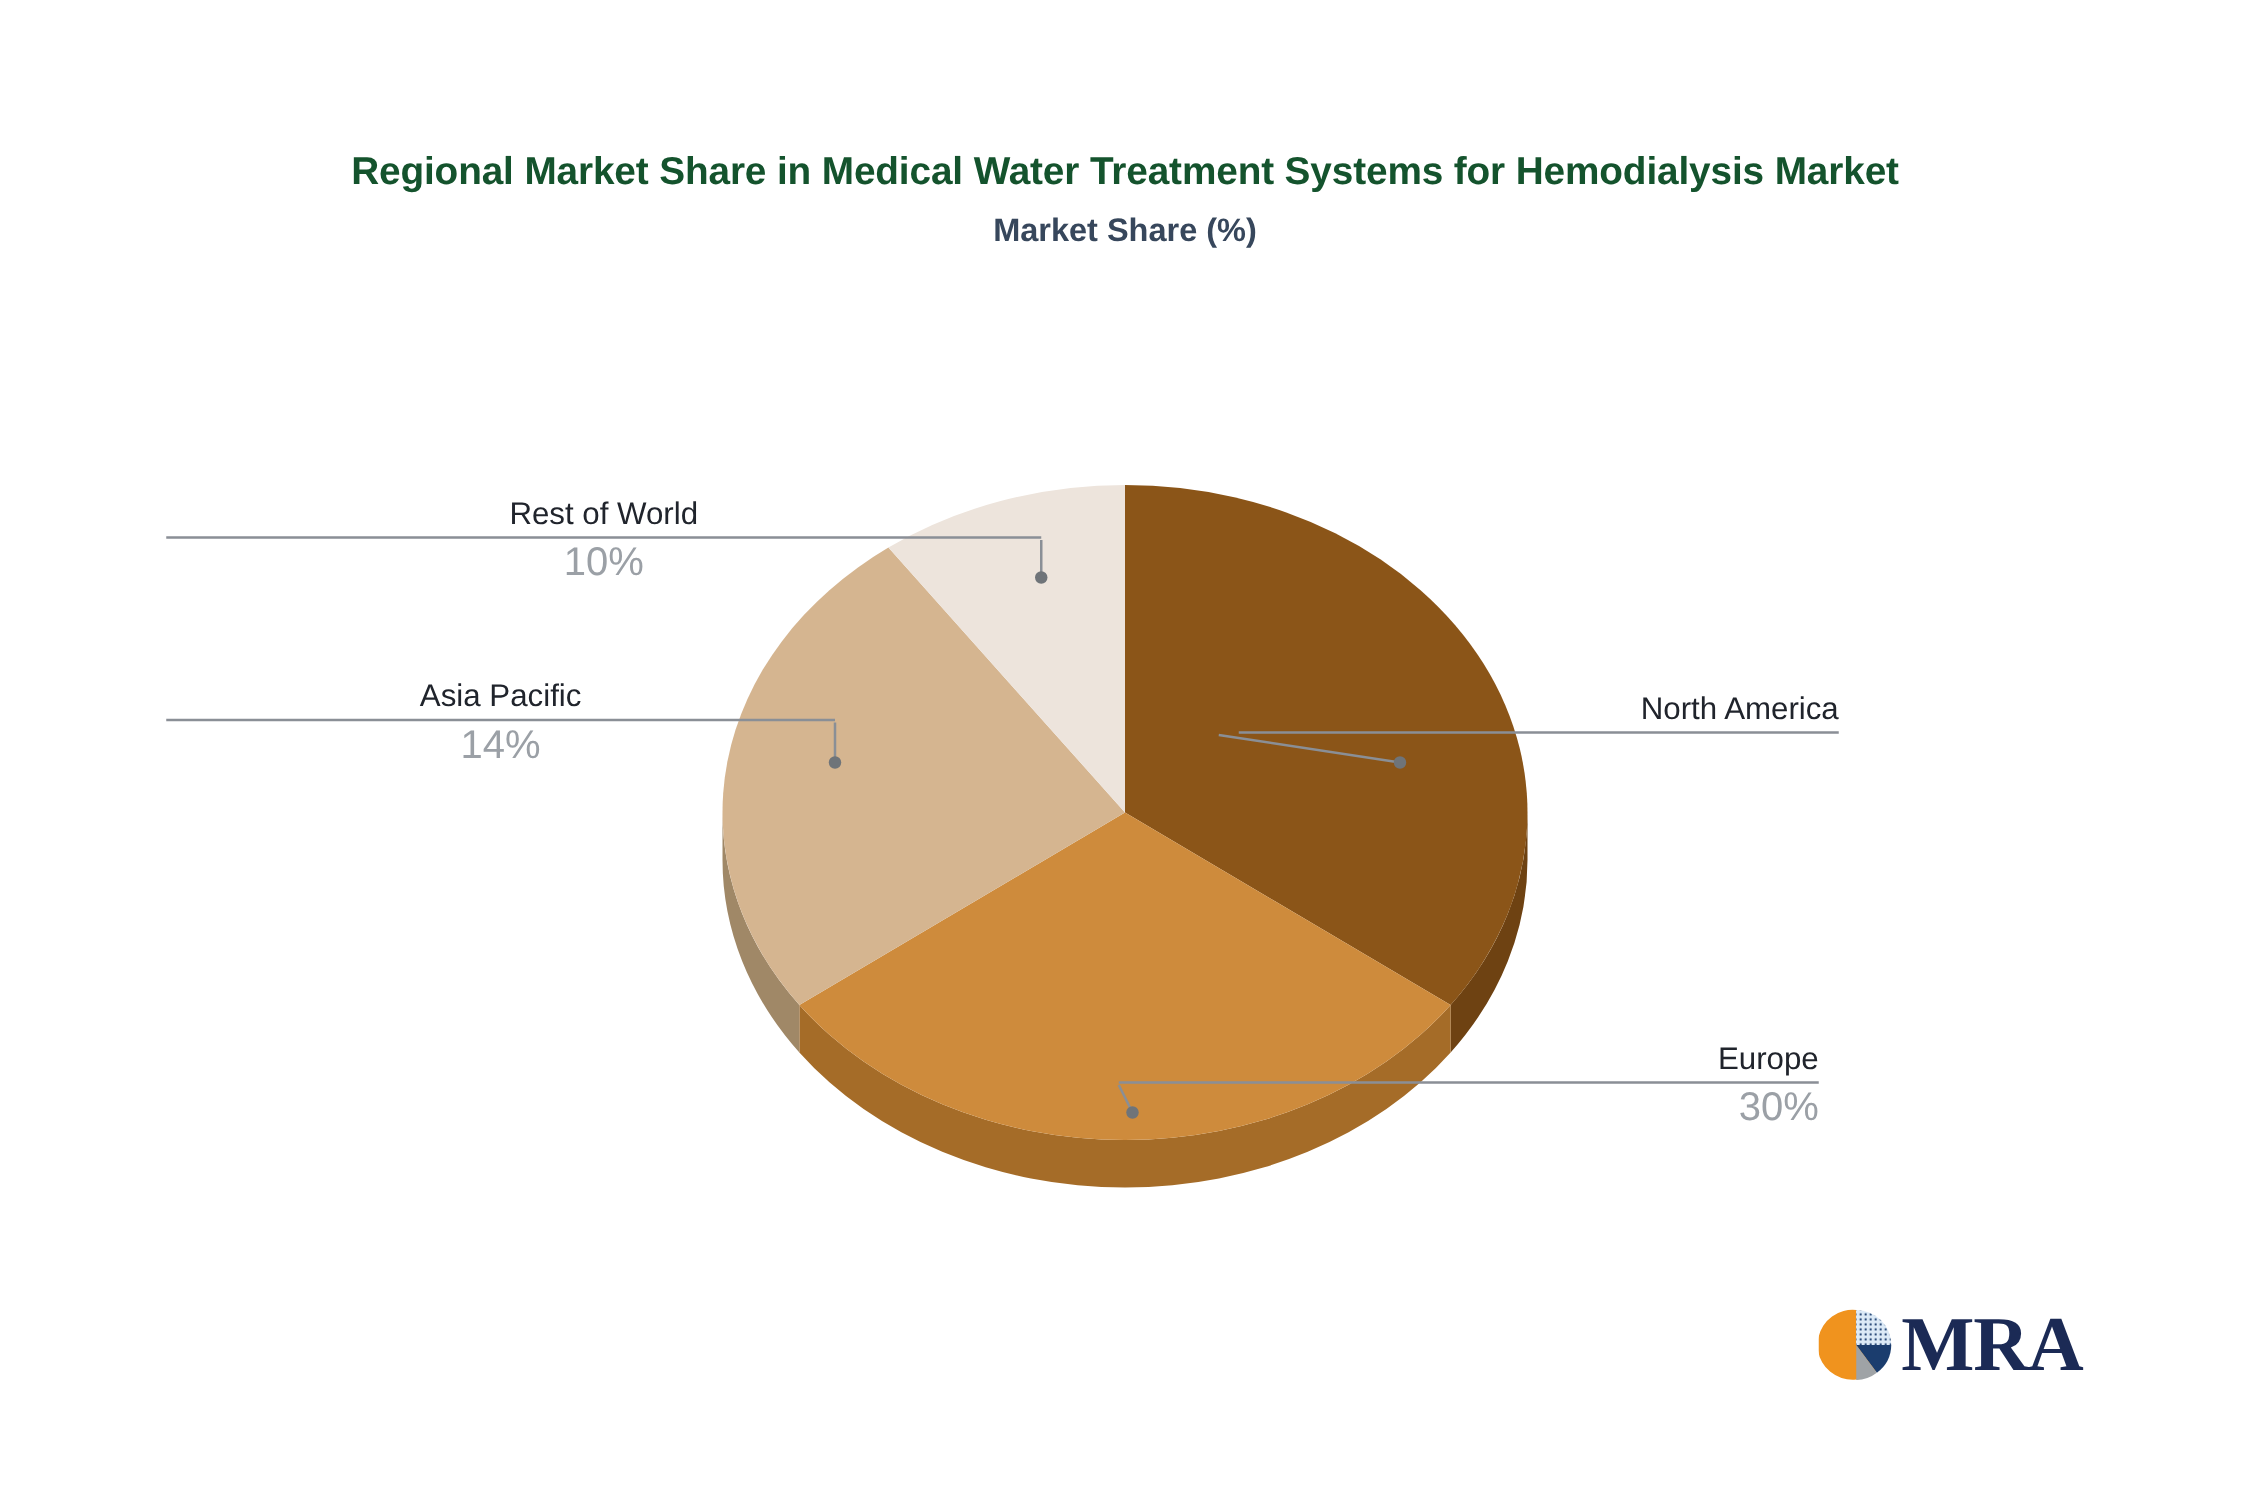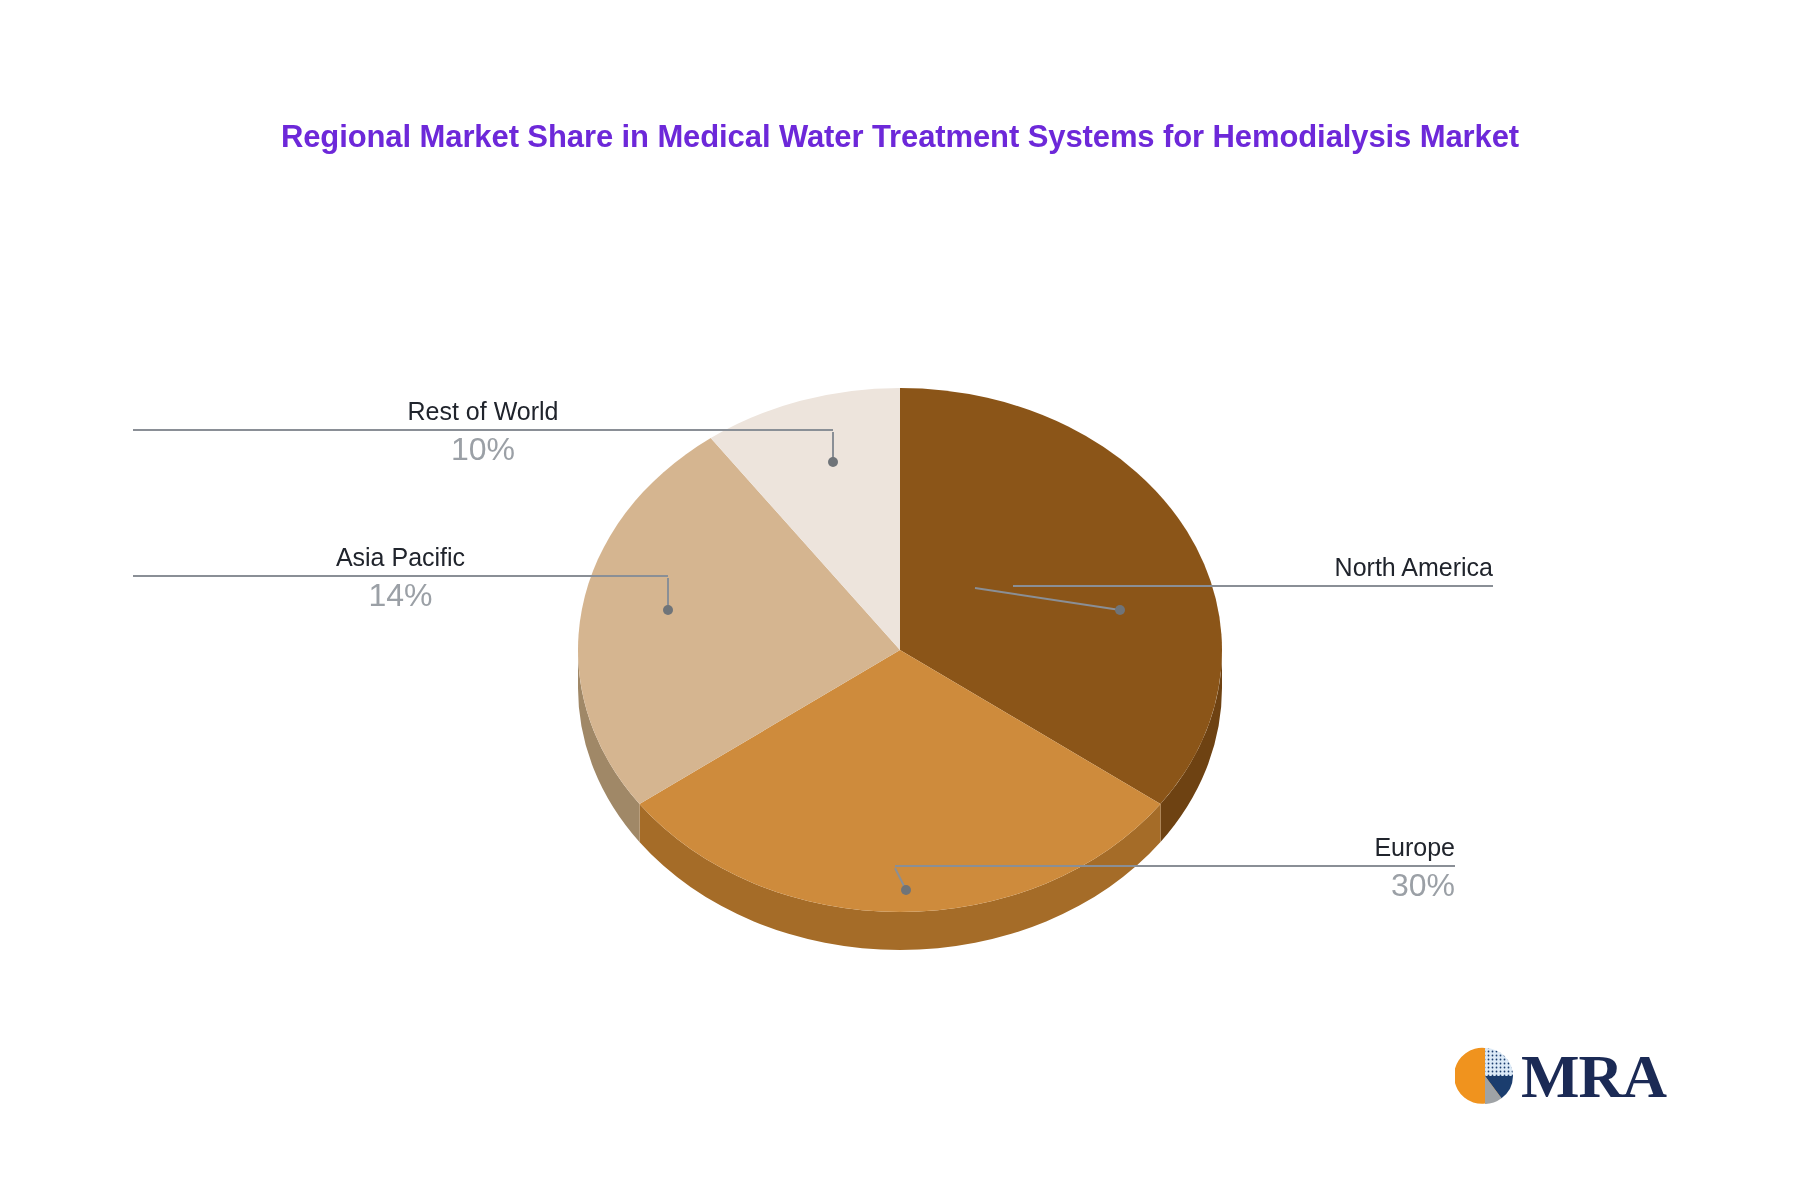--- a/index.html
+++ b/index.html
@@ -25,21 +25,21 @@
   .title-block {
     position: absolute;
     left: 0;
     top: 118px;
     width: 1800px;
     text-align: center;
   }
   .chart-title {
     font-size: 31px;
     font-weight: bold;
-    color: #6d28d9;
+    color: #14532d;
     letter-spacing: -0.1px;
     line-height: 1.2;
     white-space: nowrap;
   }
   .chart-subtitle {
     margin-top: 14px;
     font-size: 26px;
     font-weight: bold;
     color: #37475c;
     line-height: 1.2;
@@ -102,20 +102,21 @@
     line-height: 1;
   }
 </style>
 </head>
 <body>
 
 <div id="stage">
 
   <div class="title-block">
     <div class="chart-title">Regional Market Share in Medical Water Treatment Systems for Hemodialysis Market</div>
+    <div class="chart-subtitle">Market Share (%)</div>
   </div>
 
   <svg id="pie-svg" viewBox="0 0 1800 1196" preserveAspectRatio="none">
     <g id="pie-sides">
         <path d="M 1222 650 A 322 262 0 0 1 1160.5034721887332 803.9997361006278 L 1160.5034721887332 841.9997361006278 A 322 262 0 0 0 1222 688 Z" fill="#6E4212"></path>
         <path d="M 1160.5034721887332 803.9997361006278 A 322 262 0 0 1 639.496527811267 803.999736100628 L 639.496527811267 841.999736100628 A 322 262 0 0 0 1160.5034721887332 841.9997361006278 Z" fill="#A56C28"></path>
         <path d="M 639.496527811267 803.999736100628 A 322 262 0 0 1 578 650 L 578 688 A 322 262 0 0 0 639.496527811267 841.999736100628 Z" fill="#A08867"></path>
       </g>
     <g id="pie-tops">
         <path d="M 900 650 L 900 388 A 322 262 0 0 1 1160.5034721887332 803.9997361006278 Z" fill="#8B5518"></path>
@@ -129,21 +130,21 @@
         <line x1="895" y1="868" x2="906" y2="890" stroke="#8a8f96" stroke-width="2"></line>
         <circle cx="906" cy="890" r="5" fill="#6f7479"></circle>
         <line x1="668" y1="578" x2="668" y2="610" stroke="#8a8f96" stroke-width="2"></line>
         <circle cx="668" cy="610" r="5" fill="#6f7479"></circle>
         <line x1="833" y1="432" x2="833" y2="462" stroke="#8a8f96" stroke-width="2"></line>
         <circle cx="833" cy="462" r="5" fill="#6f7479"></circle>
       </g>
   </svg>
 
   <div id="callouts">
-      <div class="callout right" style="width: 480px; top: 552px; left: 1013px;">
+      <div class="callout right" style="width: 480px; top: 552px; left: 991px;">
         <div class="cl-name">North America</div>
         <div class="cl-rule"></div>
       </div>
       <div class="callout right" style="width: 560px; top: 832px; left: 895px;">
         <div class="cl-name">Europe</div>
         <div class="cl-rule"></div>
         <div class="cl-value">30%</div>
       </div>
       <div class="callout left" style="width: 535px; top: 542px; left: 133px;">
         <div class="cl-name">Asia Pacific</div>

